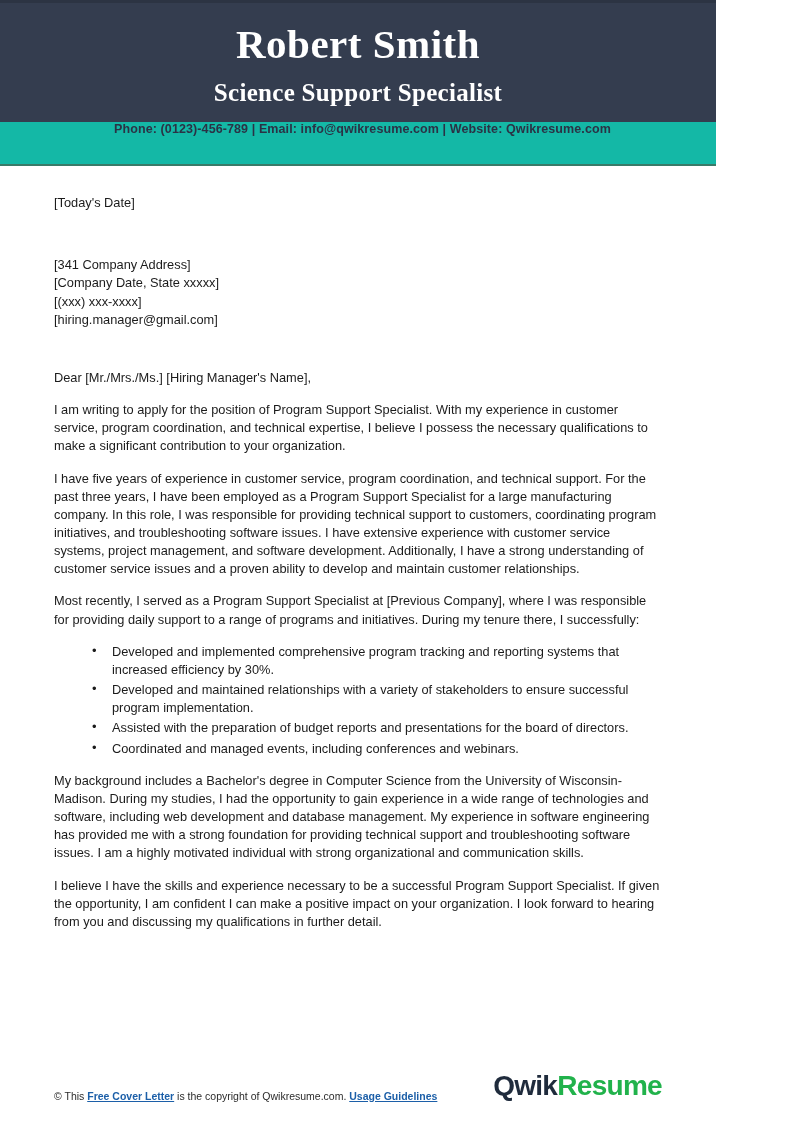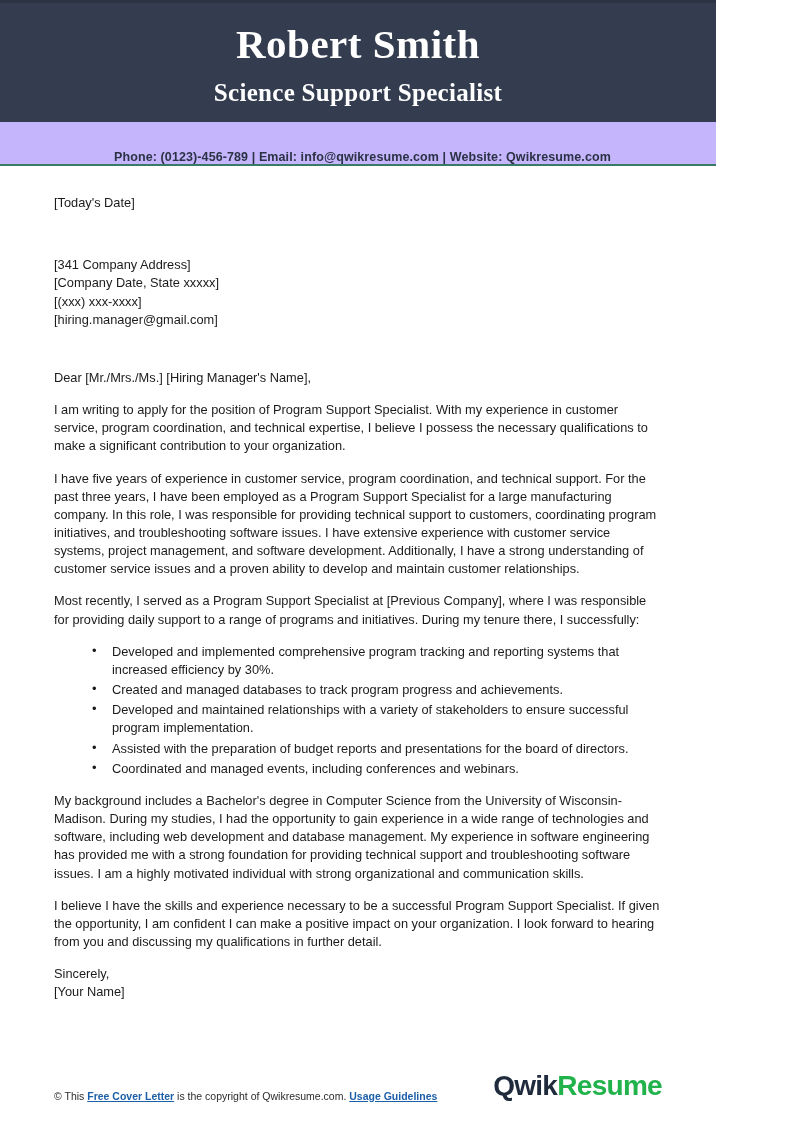--- a/index.html
+++ b/index.html
@@ -40,25 +40,25 @@
     font-family: "Liberation Serif", serif;
     font-weight: bold;
     font-size: 25px;
     line-height: 1.2;
     color: #ffffff;
     margin: 10px 0 0 0;
     letter-spacing: 0.3px;
   }
 
   .contact-band {
-    background: #c4b5fd;
+    background: #14b8a6;
     border-bottom: 2px solid #3a7a68;
     height: 42px;
     display: flex;
-    align-items: flex-end;
+    align-items: flex-start;
     justify-content: center;
     padding-left: 9px;
   }
   .contact-line {
     font-family: "Liberation Sans", sans-serif;
     font-weight: bold;
     font-size: 12.5px;
     color: #2b3245;
     white-space: nowrap;
     letter-spacing: 0.1px;
@@ -171,33 +171,28 @@
     </div>
 
     <div class="salutation">Dear [Mr./Mrs./Ms.] [Hiring Manager's Name],</div>
 
     <p class="para">I am writing to apply for the position of Program Support Specialist. With my experience in customer service, program coordination, and technical expertise, I believe I possess the necessary qualifications to make a significant contribution to your organization.</p>
     <p class="para">I have five years of experience in customer service, program coordination, and technical support. For the past three years, I have been employed as a Program Support Specialist for a large manufacturing company. In this role, I was responsible for providing technical support to customers, coordinating program initiatives, and troubleshooting software issues. I have extensive experience with customer service systems, project management, and software development. Additionally, I have a strong understanding of customer service issues and a proven ability to develop and maintain customer relationships.</p>
     <p class="para">Most recently, I served as a Program Support Specialist at [Previous Company], where I was responsible for providing daily support to a range of programs and initiatives. During my tenure there, I successfully:</p>
 
     <ul class="bullets">
       <li>Developed and implemented comprehensive program tracking and reporting systems that increased efficiency by 30%.</li>
-      <li>Created and managed databases to track program progress and achievements.</li>
       <li>Developed and maintained relationships with a variety of stakeholders to ensure successful program implementation.</li>
       <li>Assisted with the preparation of budget reports and presentations for the board of directors.</li>
       <li>Coordinated and managed events, including conferences and webinars.</li>
     </ul>
 
     <p class="para">My background includes a Bachelor's degree in Computer Science from the University of Wisconsin-Madison. During my studies, I had the opportunity to gain experience in a wide range of technologies and software, including web development and database management. My experience in software engineering has provided me with a strong foundation for providing technical support and troubleshooting software issues. I am a highly motivated individual with strong organizational and communication skills.</p>
     <p class="para">I believe I have the skills and experience necessary to be a successful Program Support Specialist. If given the opportunity, I am confident I can make a positive impact on your organization. I look forward to hearing from you and discussing my qualifications in further detail.</p>
 
-    <div class="closing">
-      <div>Sincerely,</div>
-      <div>[Your Name]</div>
-    </div>
 
   </div>
 
   <div class="footer">
     <div class="footer-text"><span>© This </span><a class="footer-link" href="#">Free Cover Letter</a><span> is the copyright of Qwikresume.com. </span><a class="footer-link" href="#">Usage Guidelines</a></div>
 
     <div class="logo">
       <span class="logo-qwik">Qwik</span>
         <span class="logo-resume">Resume</span>
     </div>

